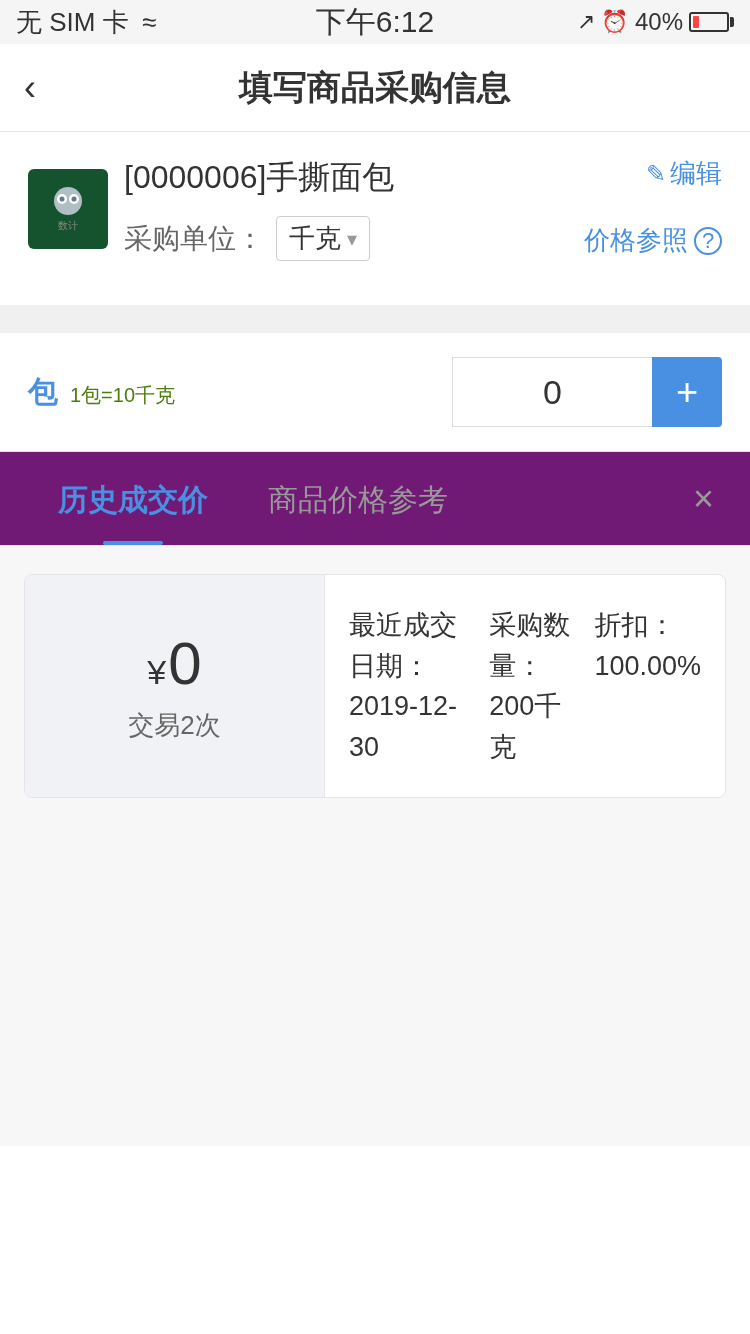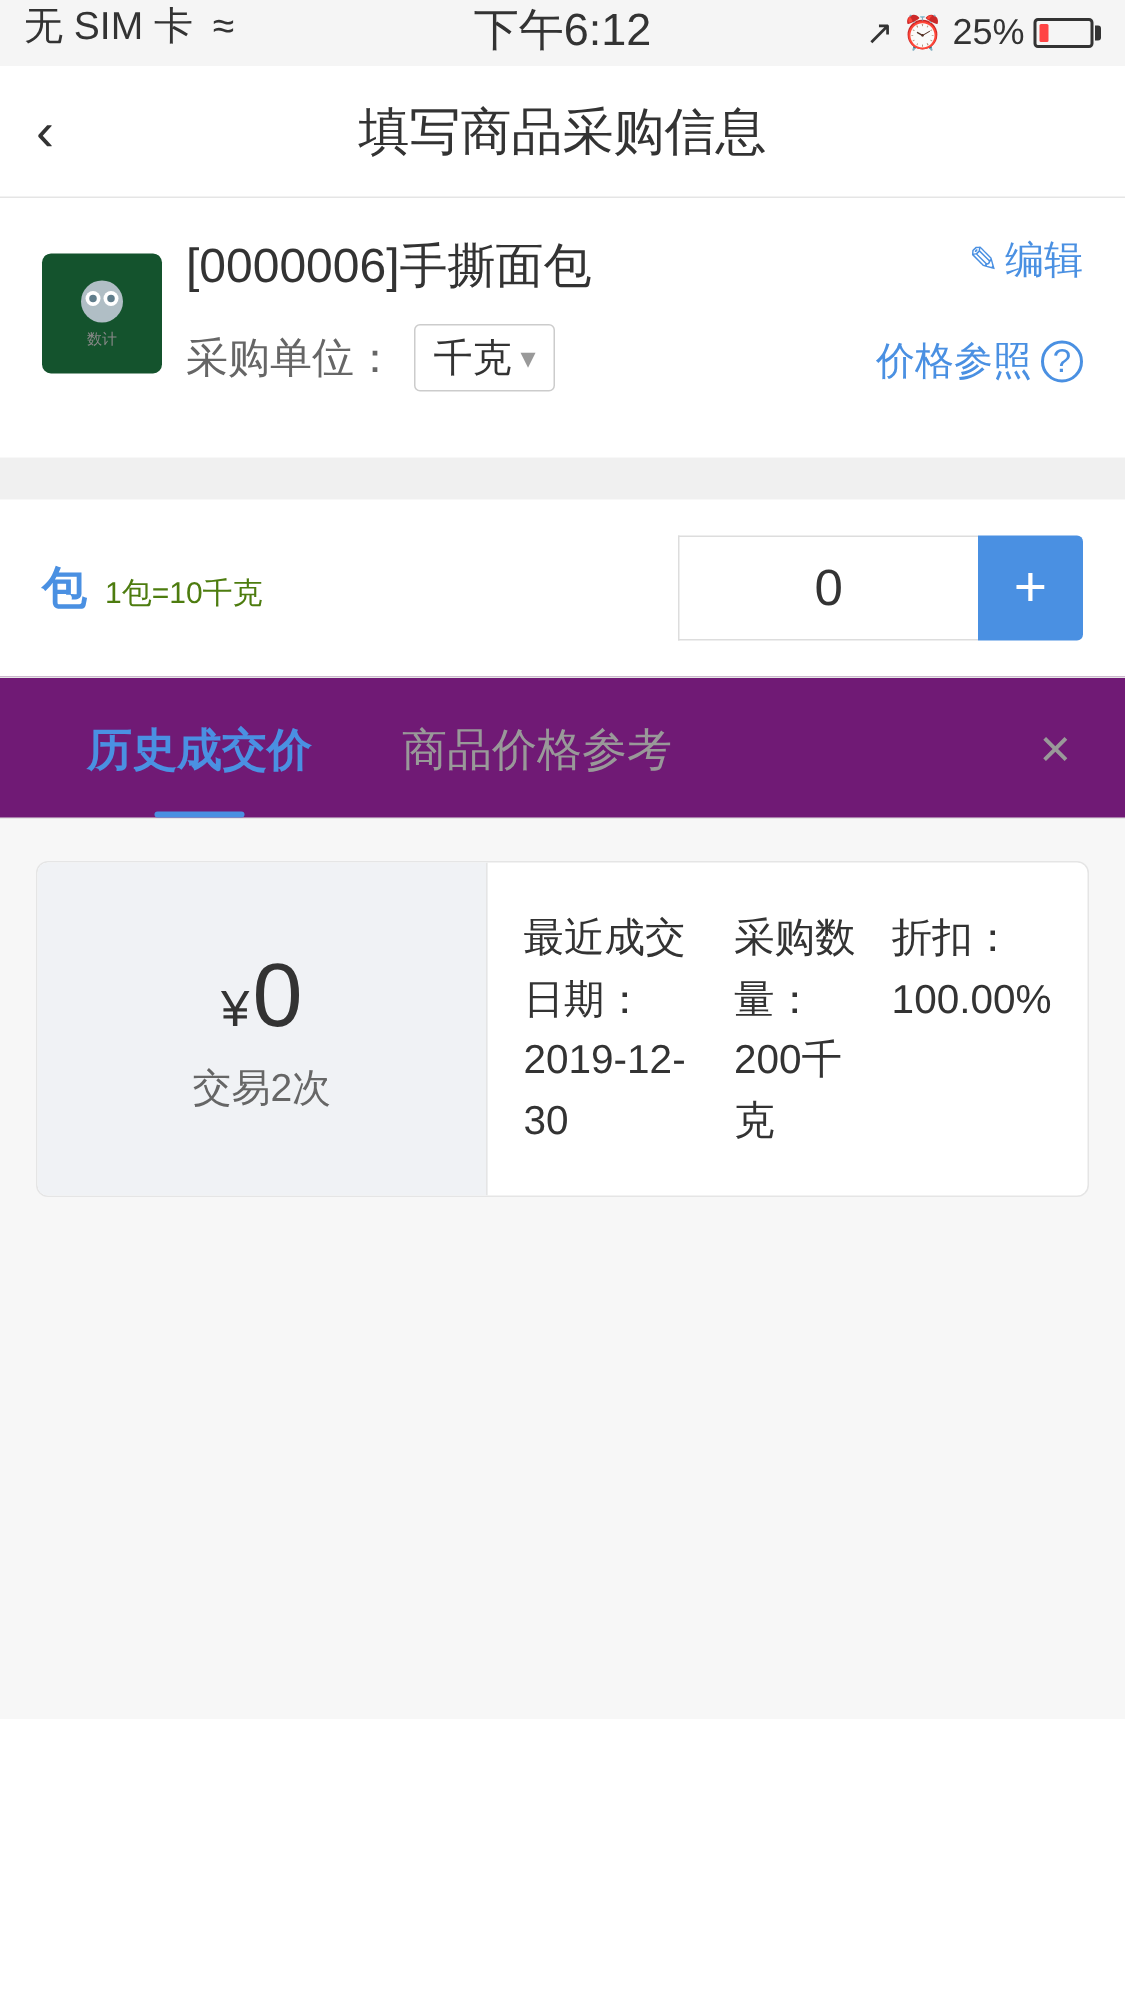--- a/index.html
+++ b/index.html
@@ -11,20 +11,21 @@
       background: #f0f0f0;
       position: relative;
     }
 
     
     .status-bar {
       width: 100%;
       height: 44px;
       background: #f5f5f5;
       display: flex;
+      align-items: center;
       justify-content: space-between;
       padding: 0 16px;
       font-size: 28px;
     }
     .status-left {
       font-size: 26px;
       color: #333;
       font-weight: 500;
     }
     .status-center {
@@ -84,21 +85,21 @@
     .nav-back {
       position: absolute;
       left: 24px;
       font-size: 36px;
       color: #333;
       cursor: pointer;
     }
     .nav-title {
       font-size: 34px;
       color: #333;
-      font-weight: 400;
+      font-weight: 700;
     }
 
     
     .product-section {
       background: #fff;
       padding: 24px 28px;
       margin-bottom: 18px;
     }
     .product-header {
       display: flex;
@@ -368,21 +369,21 @@
 
 <div class="status-bar">
   <div class="status-left">
     <span>无 SIM 卡</span>
     <span style="margin-left:6px;">≈</span>
   </div>
   <div class="status-center">下午6:12</div>
   <div class="status-right">
     <span style="font-size:22px;">↗</span>
     <span style="font-size:22px;">⏰</span>
-    <span>25%</span>
+    <span>40%</span>
     <span class="battery-icon">
       <span class="battery-body">
         <span class="battery-fill"></span>
       </span>
       <span class="battery-tip"></span>
     </span>
   </div>
 </div>
 
 <div class="nav-bar">

